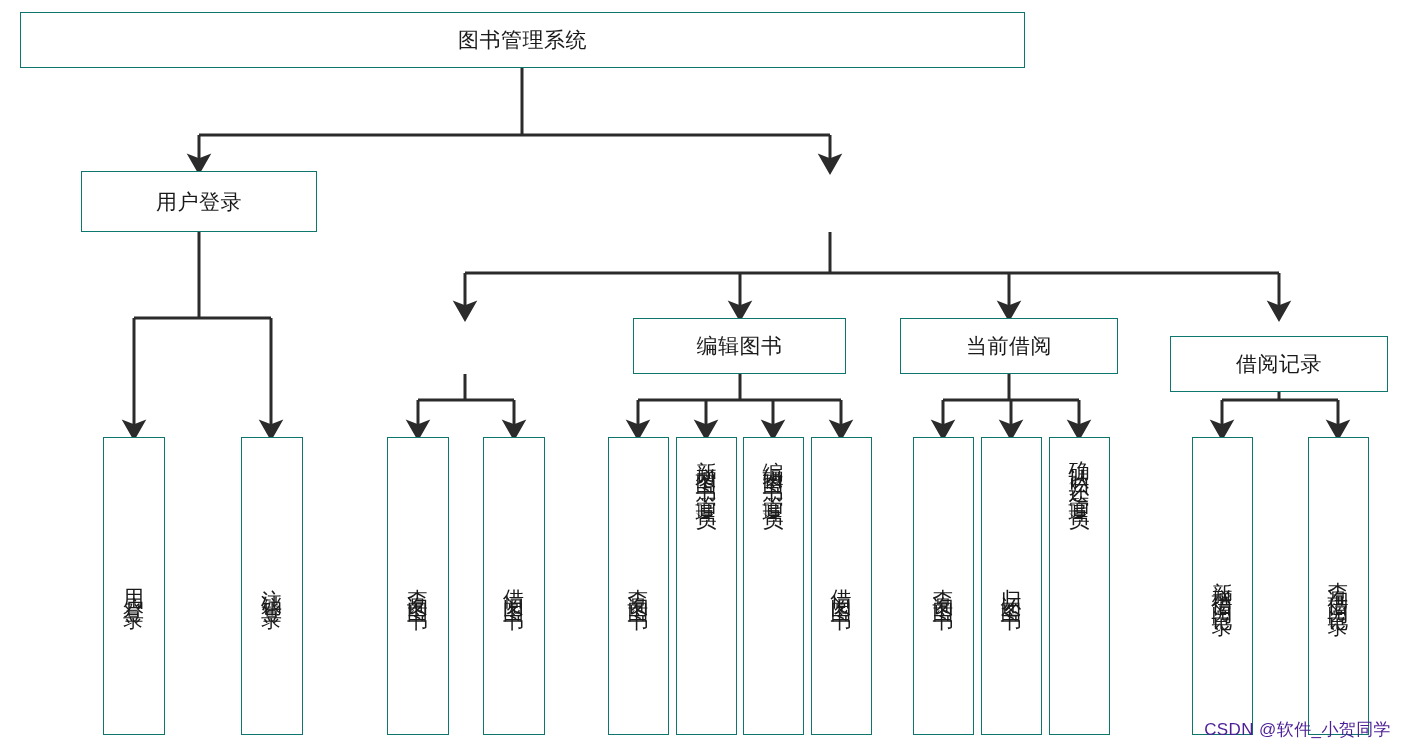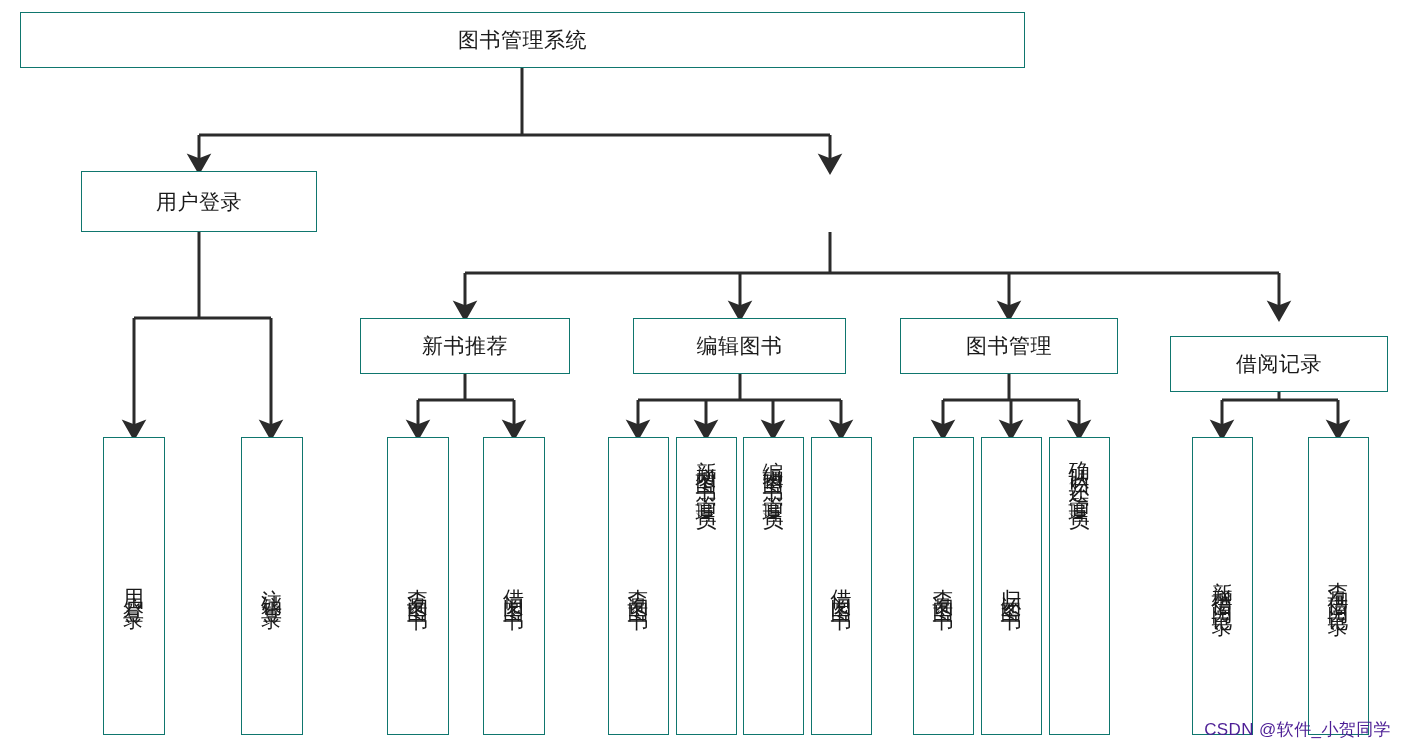--- a/index.html
+++ b/index.html
@@ -132,28 +132,25 @@
   </svg>
 
   <div class="node horizontal" style="left:20px; top:12px; width:1005px; height:56px;">
     <span class="node-label">图书管理系统</span>
   </div>
 
   <div class="node horizontal" style="left:81px; top:171px; width:236px; height:61px;">
     <span class="node-label">用户登录</span>
   </div>
 
-  <div class="node horizontal" style="left:360px; top:318px; width:210px; height:56px;">
-    <span class="node-label">新书推荐</span>
-  </div>
   <div class="node horizontal" style="left:633px; top:318px; width:213px; height:56px;">
     <span class="node-label">编辑图书</span>
   </div>
   <div class="node horizontal" style="left:900px; top:318px; width:218px; height:56px;">
-    <span class="node-label">图书管理</span>
+    <span class="node-label">当前借阅</span>
   </div>
   <div class="node horizontal" style="left:1170px; top:318px; width:218px; height:56px;margin-top:18px;">
     <span class="node-label">借阅记录</span>
   </div>
 
   <div class="node vertical centered" style="left:103px; top:437px; width:62px; height:298px;">
     <span class="node-label">用户登录</span>
   </div>
   <div class="node vertical centered" style="left:241px; top:437px; width:62px; height:298px;">
     <span class="node-label">注销登录</span>

